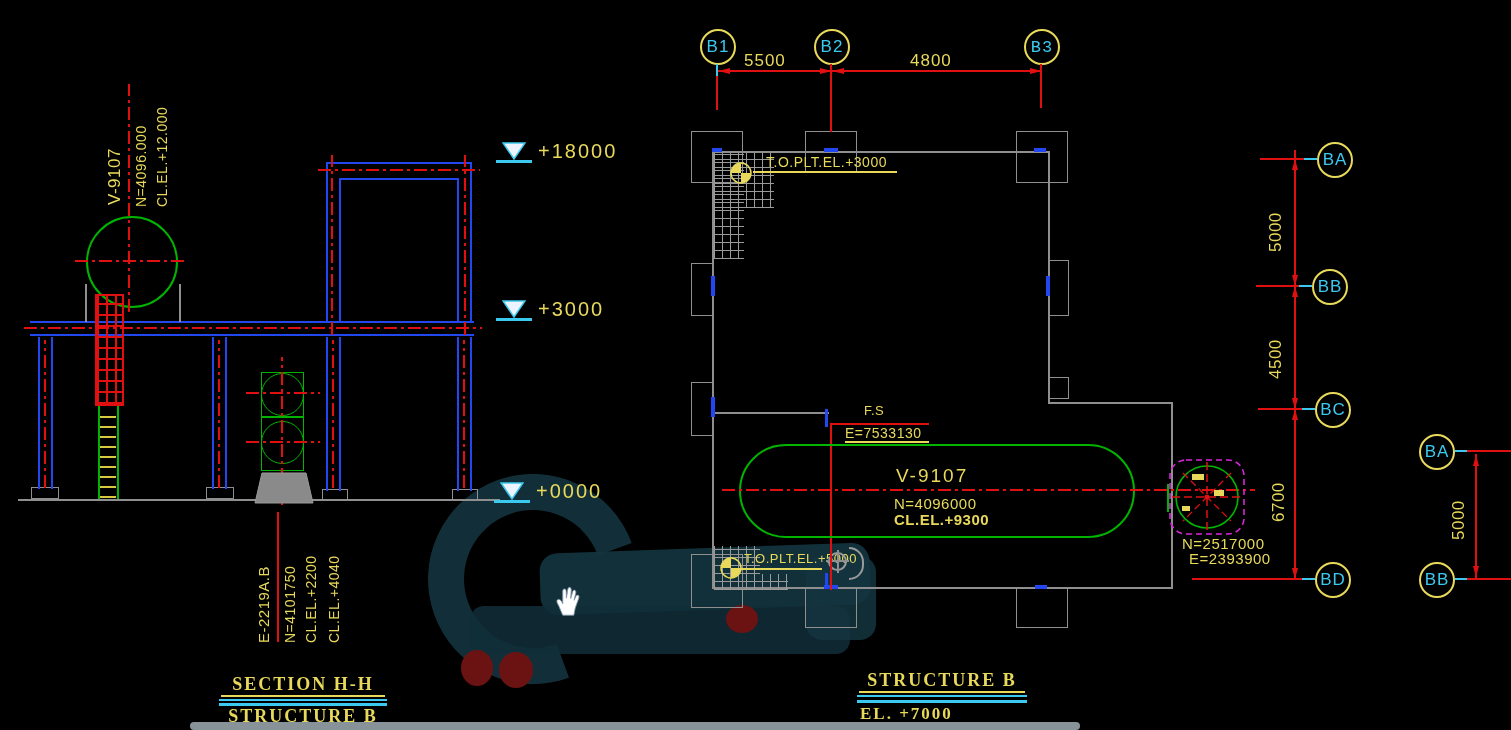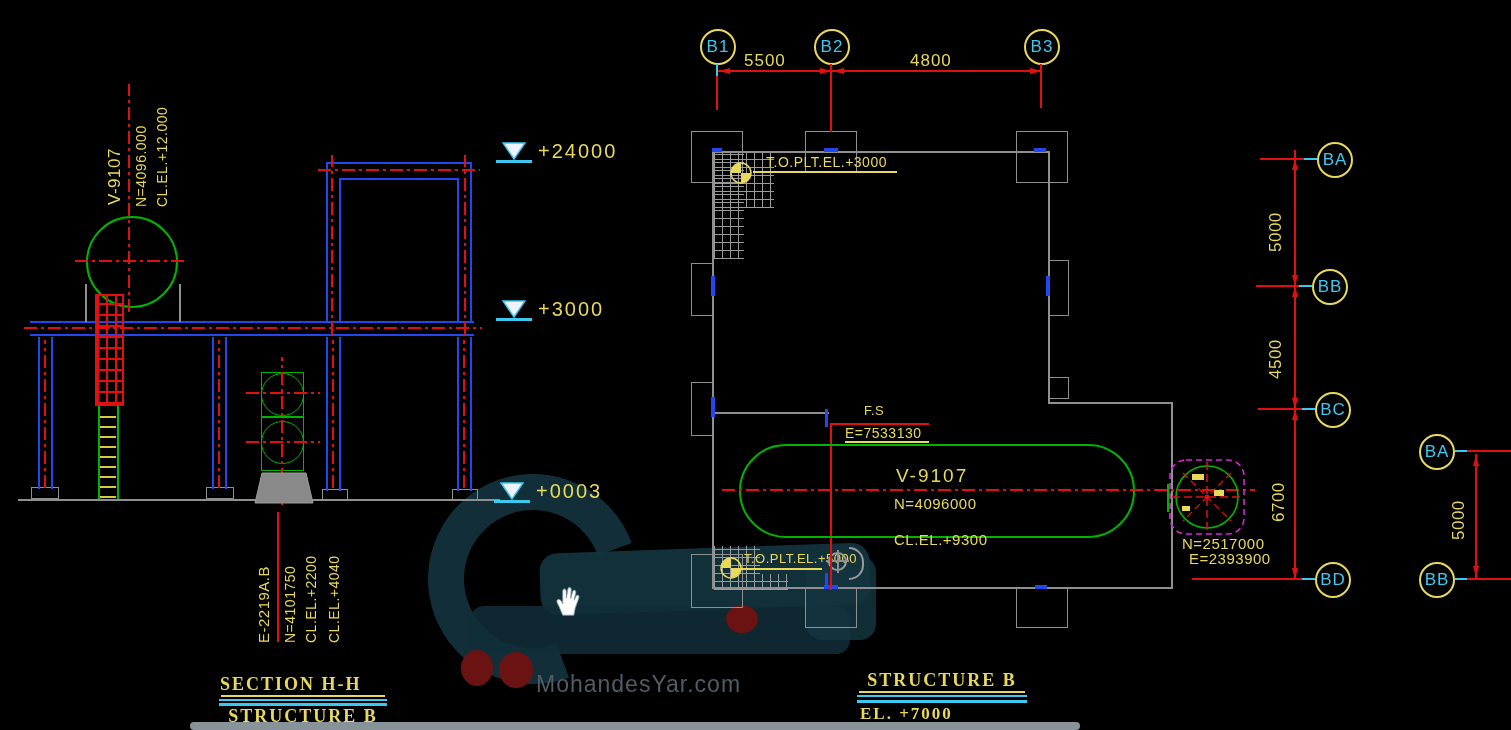--- a/index.html
+++ b/index.html
@@ -51,21 +51,20 @@
 
 <div id="canvas">
 
   <div class="wm abs" style="left:428px;top:474px;width:210px;height:210px;border:36px solid #143540;border-right-color:transparent;border-radius:50%;opacity:.9;transform:rotate(25deg);box-sizing:border-box;"></div>
   <div class="wm abs" style="left:540px;top:548px;width:330px;height:62px;background:#143540;border-radius:18px;opacity:.9;transform:rotate(-2deg);"></div>
   <div class="wm abs" style="left:470px;top:606px;width:380px;height:48px;background:#112e38;border-radius:14px;opacity:.85;"></div>
   <div class="wm abs" style="left:806px;top:556px;width:70px;height:84px;background:#143540;border-radius:16px;opacity:.85;"></div>
   <div class="wm abs" style="left:461px;top:650px;width:32px;height:36px;background:#6b1313;border-radius:50%;"></div>
   <div class="wm abs" style="left:499px;top:652px;width:34px;height:36px;background:#6b1313;border-radius:50%;"></div>
   <div class="wm abs" style="left:726px;top:605px;width:32px;height:28px;background:#6b1313;border-radius:50%;"></div>
-  <div class="wm abs" style="left:536px;top:671px;color:#4e5d66;font-size:23px;letter-spacing:1px;">MohandesYar.com</div>
   <div class="wm abs" style="left:190px;top:722px;width:890px;height:8px;background:#a9b6bf;opacity:.8;border-radius:4px;"></div>
 
   <div class="hl gry cad" style="left:18px;top:499px;width:482px;"></div>
 
   <div class="tab cad" style="left:31px;top:487px;width:28px;height:12px;"></div>
   <div class="tab cad" style="left:206px;top:487px;width:28px;height:12px;"></div>
   <div class="tab cad" style="left:322px;top:489px;width:26px;height:11px;"></div>
   <div class="tab cad" style="left:452px;top:489px;width:26px;height:11px;"></div>
 
   <div class="vl blu cad" style="left:38px;top:337px;height:152px;"></div>
@@ -126,33 +125,33 @@
 
   <div class="yt rot cad" style="left:256px;top:643px;font-size:15px;">E-2219A.B</div>
   <div class="yt rot cad" style="left:283px;top:643px;">N=4101750</div>
   <div class="yt rot cad" style="left:304px;top:643px;">CL.EL.+2200</div>
   <div class="yt rot cad" style="left:327px;top:643px;">CL.EL.+4040</div>
 
   <svg class="abs cad" style="left:502px;top:142px;" width="24" height="18">
     <polygon points="1,1 23,1 12,17" fill="#eef4ff" stroke="#3cc9f0" stroke-width="1.5"></polygon>
     </svg>
   <div class="hl cynbg cad" style="left:496px;top:160px;width:36px;height:3px;"></div>
-  <div class="yt cad" style="left:538px;top:141px;font-size:20px;letter-spacing:2px;">+24000</div>
+  <div class="yt cad" style="left:538px;top:141px;font-size:20px;letter-spacing:2px;">+18000</div>
   <svg class="abs cad" style="left:502px;top:300px;" width="24" height="18">
     <polygon points="1,1 23,1 12,17" fill="#eef4ff" stroke="#3cc9f0" stroke-width="1.5"></polygon>
     </svg>
   <div class="hl cynbg cad" style="left:496px;top:318px;width:36px;height:3px;"></div>
   <div class="yt cad" style="left:538px;top:299px;font-size:20px;letter-spacing:2px;">+3000</div>
   <svg class="abs cad" style="left:500px;top:482px;" width="24" height="18">
     <polygon points="1,1 23,1 12,17" fill="#eef4ff" stroke="#3cc9f0" stroke-width="1.5"></polygon>
     </svg>
   <div class="hl cynbg cad" style="left:494px;top:500px;width:36px;height:3px;"></div>
-  <div class="yt cad" style="left:536px;top:481px;font-size:20px;letter-spacing:2px;">+0003</div>
-
-  <div class="titleTxt cad" style="left:220px;top:674px;width:166px;text-align:left;">SECTION H-H</div>
+  <div class="yt cad" style="left:536px;top:481px;font-size:20px;letter-spacing:2px;">+0000</div>
+
+  <div class="titleTxt cad" style="left:220px;top:674px;width:166px;text-align:center;">SECTION H-H</div>
   <div class="hl yelbg cad" style="left:221px;top:695px;width:164px;height:1.5px;"></div>
   <div class="hl cynbg cad" style="left:219px;top:699px;width:168px;"></div>
   <div class="hl cynbg cad" style="left:219px;top:703px;width:168px;height:3px;"></div>
   <div class="titleTxt cad" style="left:220px;top:706px;width:166px;text-align:center;">STRUCTURE B</div>
 
   <div class="hl gry cad" style="left:713px;top:151px;width:337px;"></div>
   <div class="vl gry cad" style="left:712px;top:151px;height:438px;"></div>
   <div class="vl gry cad" style="left:1048px;top:151px;height:253px;"></div>
   <div class="hl gry cad" style="left:1048px;top:402px;width:125px;"></div>
   <div class="vl gry cad" style="left:1171px;top:402px;height:187px;"></div>
@@ -210,21 +209,21 @@
   <div class="yt cad" style="left:864px;top:404px;font-size:13px;">F.S</div>
   <div class="hl red cad" style="left:831px;top:423px;width:98px;"></div>
   <div class="yt cad" style="left:845px;top:426px;">E=7533130</div>
   <div class="hl yelbg cad" style="left:845px;top:441px;width:84px;height:1.5px;"></div>
   <div class="vl red cad" style="left:830px;top:423px;height:167px;"></div>
 
   <div class="abs cad" style="left:739px;top:444px;width:396px;height:94px;border:2px solid #00b400;border-radius:47px;box-sizing:border-box;"></div>
   <div class="ddh cad" style="left:722px;top:489px;width:533px;"></div>
   <div class="yt cad" style="left:896px;top:466px;font-size:19px;letter-spacing:2px;">V-9107</div>
   <div class="yt cad" style="left:894px;top:496px;font-size:15px;">N=4096000</div>
-  <div class="yt cad" style="left:894px;top:532px;font-size:15px;">CL.EL.+9300</div>
+  <div class="yt cad" style="left:894px;top:512px;font-size:15px;font-weight:bold;">CL.EL.+9300</div>
 
   <div class="vl grn cad" style="left:1167px;top:484px;height:28px;"></div>
   <svg class="abs cad" style="left:1164px;top:454px;" width="88" height="88">
     <rect x="6" y="6" width="74" height="74" rx="16" fill="none" stroke="#d926d9" stroke-width="1.6" stroke-dasharray="6 4"></rect>
     <circle cx="43" cy="43" r="31" fill="none" stroke="#00b400" stroke-width="1.6"></circle>
     <line x1="43" y1="8" x2="43" y2="78" stroke="#e01010" stroke-width="1.5" stroke-dasharray="8 4"></line>
     <line x1="8" y1="43" x2="78" y2="43" stroke="#e01010" stroke-width="1.5" stroke-dasharray="8 4"></line>
     <line x1="19" y1="19" x2="67" y2="67" stroke="#e01010" stroke-width="1.3" stroke-dasharray="7 4"></line>
     <line x1="67" y1="19" x2="19" y2="67" stroke="#e01010" stroke-width="1.3" stroke-dasharray="7 4"></line>
     <rect x="28" y="20" width="12" height="6" fill="#e8d95a"></rect>
@@ -234,21 +233,21 @@
     </svg>
   <div class="yt cad" style="left:1182px;top:536px;font-size:15px;">N=2517000</div>
   <div class="yt cad" style="left:1189px;top:551px;font-size:15px;">E=2393900</div>
 
   <div class="bub cad" style="left:700px;top:29px;">
       <span>B1</span>
     </div>
   <div class="bub cad" style="left:814px;top:29px;">
       <span>B2</span>
     </div>
-  <div class="bub cad" style="left:1024px;top:29px;">
+  <div class="bub cad" style="left:1024px;top:29px;font-family:Liberation Mono, monospace;">
       <span>B3</span>
     </div>
   <div class="hl red cad" style="left:718px;top:70px;width:324px;"></div>
   <div class="arr arr-l cad" style="left:718px;top:67.5px;"></div>
   <div class="arr arr-r cad" style="left:820px;top:67.5px;"></div>
   <div class="arr arr-l cad" style="left:832px;top:67.5px;"></div>
   <div class="arr arr-r cad" style="left:1030px;top:67.5px;"></div>
   <div class="abs cynbg cad" style="left:716px;top:64px;width:2px;height:12px;"></div>
   <div class="vl red cad" style="left:716px;top:76px;height:34px;"></div>
   <div class="vl red cad" style="left:830px;top:64px;height:68px;"></div>

